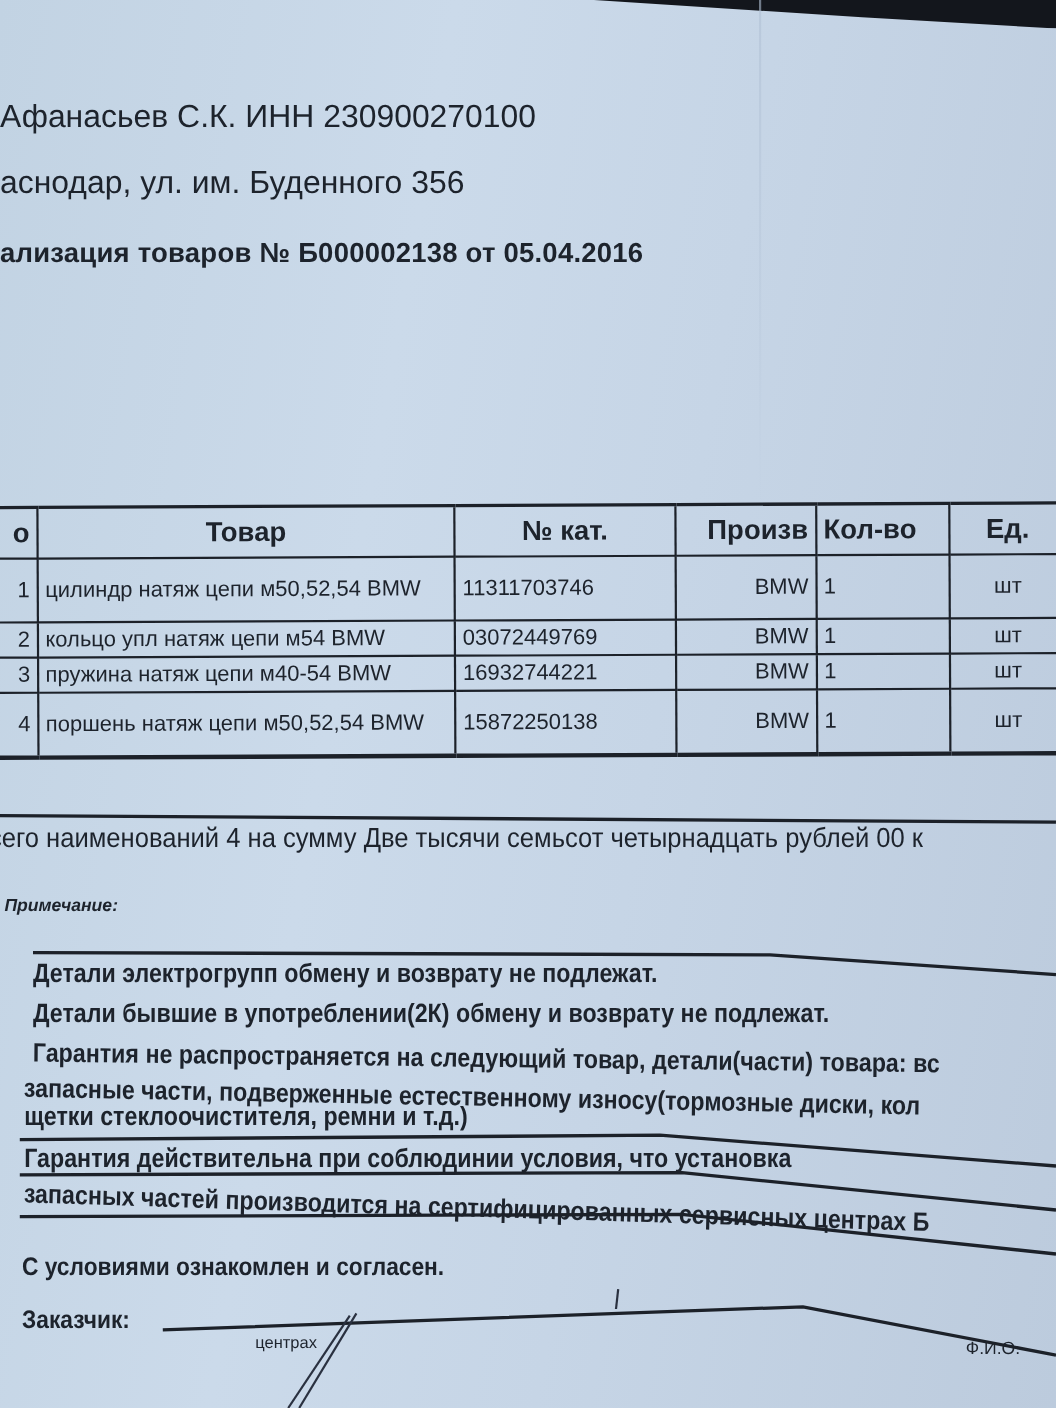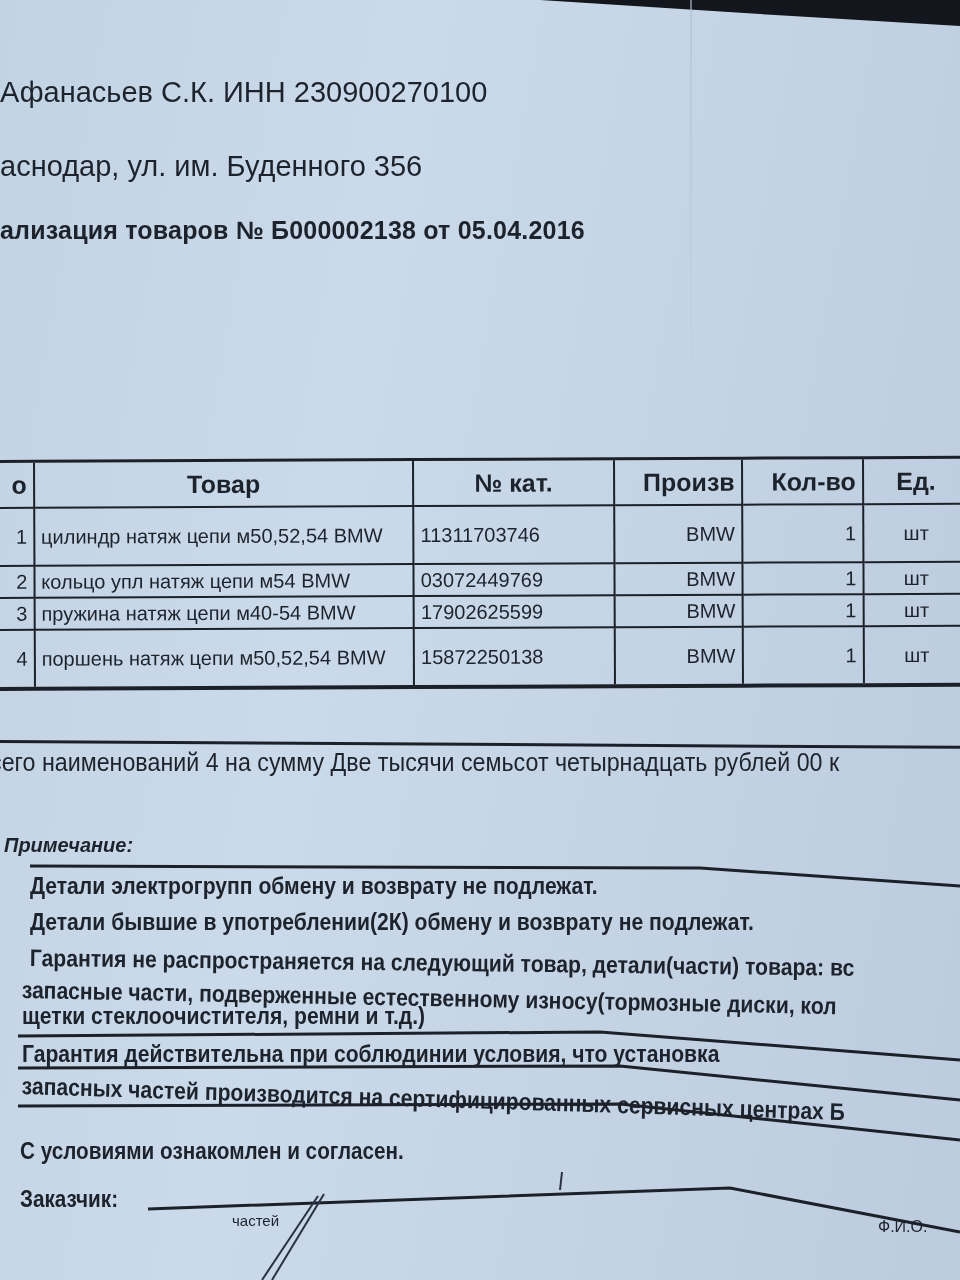--- a/index.html
+++ b/index.html
@@ -12,51 +12,51 @@
       position: absolute; top: 0; right: 0; width: 420px; height: 26px;
       background: #13161c;
       clip-path: polygon(0 0, 100% 0, 100% 100%, 58% 60%);
     }
     .fold-v {
       position: absolute; top: 0; left: 690px; width: 2px; height: 460px;
       background: linear-gradient(#b0c0d4, rgba(176,192,212,0));
       opacity: .6;
     }
     .header-line { position: absolute; left: 0; white-space: nowrap; font-size: 29px; }
-    #seller { top: 76px; }
+    #seller { top: 90px; }
     #address { top: 150px; }
     #title { top: 216px; font-size: 25px; font-weight: bold; letter-spacing: .2px; }
 
     table.items {
       position: absolute; left: -20px; top: 460px; width: 990px;
       border-collapse: collapse; font-size: 20px;
       transform: rotate(-0.25deg); transform-origin: left top;
     }
     table.items th, table.items td {
       border: 2px solid #1c2129; padding: 2px 6px; vertical-align: middle;
     }
     table.items th { font-size: 25px; font-weight: bold; height: 40px; border-top-width: 3px; }
     table.items td { height: 26px; line-height: 22px; }
     table.items tr.tall td { height: 52px; }
     table.items tr:last-child td { border-bottom-width: 4px; }
     .c-num { width: 40px; text-align: right; }
     .c-name { width: 380px; }
     .c-cat { width: 190px; }
     .c-mfr { width: 115px; text-align: right; }
-    .c-qty { width: 110px; text-align: right; margin-left: 36px; }
+    .c-qty { width: 110px; text-align: left; margin-left: 36px; }
     .c-unit { width: 95px; text-align: center; }
 
     .thick-rule { position: absolute; height: 3px; background: #1c2129; }
     #total-line {
       position: absolute; left: -10px; top: 748px; white-space: nowrap;
       font-size: 25px; transform: scaleX(.93); transform-origin: left top;
     }
     #note-label {
-      position: absolute; left: 4px; top: 815px; font-size: 20px;
-      font-weight: bold; font-style: italic; margin-top: 19px;
+      position: absolute; left: 4px; top: 815px; font-size: 16px;
+      font-weight: bold; font-style: italic;
     }
     .note {
       position: absolute; left: 30px; white-space: nowrap; font-size: 24px; font-weight: bold;
       transform: scaleX(.88); transform-origin: left top;
     }
     #agree { position: absolute; left: 20px; top: 1138px; font-size: 23px; font-weight: bold; transform: scaleX(.9); transform-origin: left top; }
     #customer-label { position: absolute; left: 20px; top: 1186px; font-size: 23px; font-weight: bold; transform: scaleX(.9); transform-origin: left top; }
     #sig-caption { position: absolute; left: 232px; top: 1212px; font-size: 15px; }
     #fio-caption { position: absolute; left: 878px; top: 1218px; font-size: 16px; }
     svg.lines { position: absolute; left: 0; top: 0; pointer-events: none; }
@@ -95,21 +95,21 @@
       <td class="c-num">2</td>
       <td class="c-name">кольцо упл натяж цепи м54 BMW</td>
       <td class="c-cat">03072449769</td>
       <td class="c-mfr">BMW</td>
       <td class="c-qty">1</td>
       <td class="c-unit">шт</td>
     </tr>
     <tr>
       <td class="c-num">3</td>
       <td class="c-name">пружина натяж цепи м40-54 BMW</td>
-      <td class="c-cat">17902625599</td>
+      <td class="c-cat">16932744221</td>
       <td class="c-mfr">BMW</td>
       <td class="c-qty">1</td>
       <td class="c-unit">шт</td>
     </tr>
     <tr class="tall">
       <td class="c-num">4</td>
       <td class="c-name">поршень натяж цепи м50,52,54 BMW</td>
       <td class="c-cat">15872250138</td>
       <td class="c-mfr">BMW</td>
       <td class="c-qty">1</td>
@@ -126,21 +126,21 @@
 <div class="note" style="top:872px;">Детали электрогрупп обмену и возврату не подлежат.</div>
 <div class="note" style="top:908px;">Детали бывшие в употреблении(2К) обмену и возврату не подлежат.</div>
 <div class="note" style="top:944px; transform:scaleX(.88) rotate(0.6deg);">Гарантия не распространяется на следующий товар, детали(части) товара: вс</div>
 <div class="note" style="top:976px; left:22px; transform:scaleX(.88) rotate(1deg);">запасные части, подверженные естественному износу(тормозные диски, кол</div>
 <div class="note" style="top:1002px; left:22px;">щетки стеклоочистителя, ремни и т.д.)</div>
 <div class="note" style="top:1040px; left:22px;">Гарантия действительна при соблюдинии условия, что установка</div>
 <div class="note" style="top:1072px; left:22px; transform:scaleX(.88) rotate(1.6deg);">запасных частей производится на сертифицированных сервисных центрах Б</div>
 
 <div id="agree">С условиями ознакомлен и согласен.</div>
 <div id="customer-label">Заказчик:</div>
-<div id="sig-caption">частей</div>
+<div id="sig-caption">центрах</div>
 <div id="fio-caption">Ф.И.О.</div>
 
 <svg class="lines" width="960" height="1280">
 
   <path d="M30 866 L700 868 L960 886" stroke="#1c2129" stroke-width="3" fill="none"></path>
   <path d="M18 1036 L600 1032 L960 1060" stroke="#1c2129" stroke-width="3" fill="none"></path>
   <path d="M18 1068 L620 1066 L960 1100" stroke="#1c2129" stroke-width="3" fill="none"></path>
   <path d="M18 1106 L620 1104 L960 1140" stroke="#1c2129" stroke-width="3" fill="none"></path>
 
   <path d="M148 1209 L730 1188 L960 1232" stroke="#1c2129" stroke-width="3" fill="none"></path>

